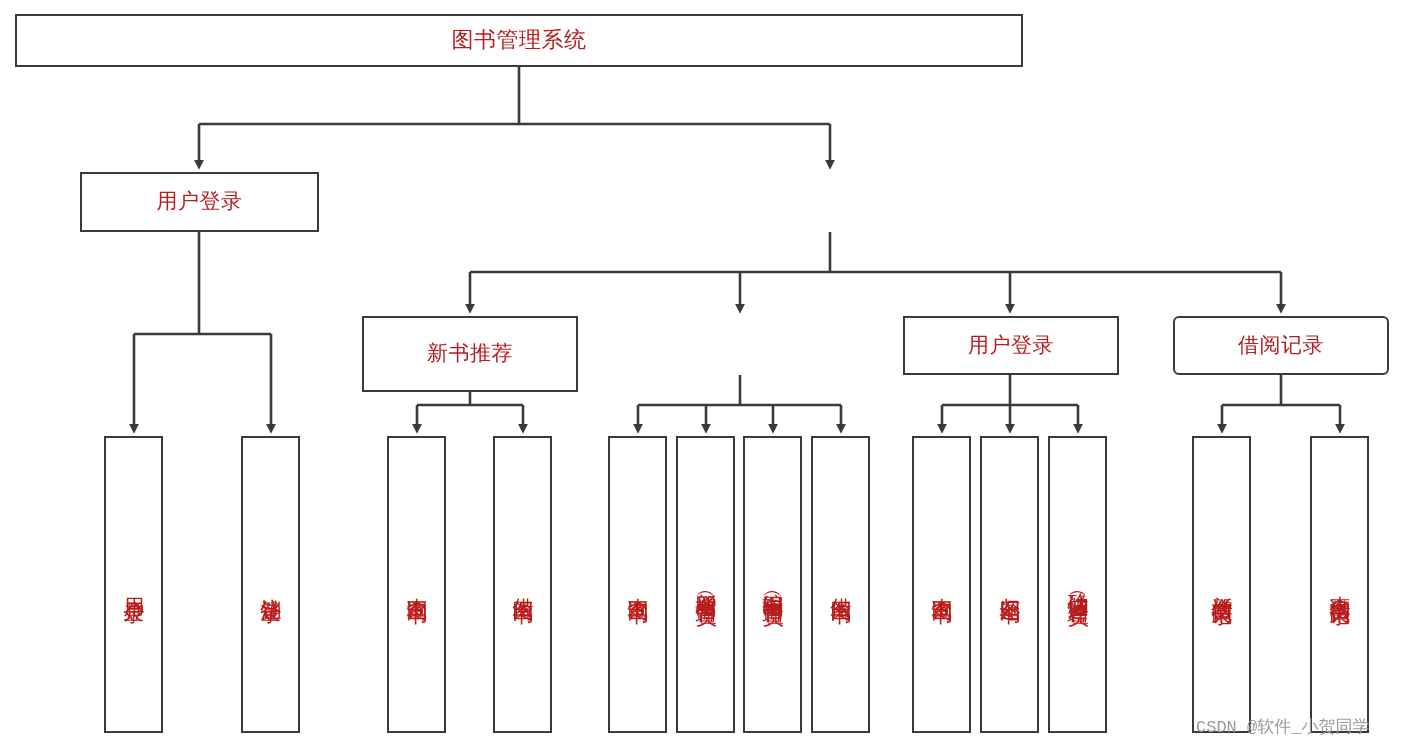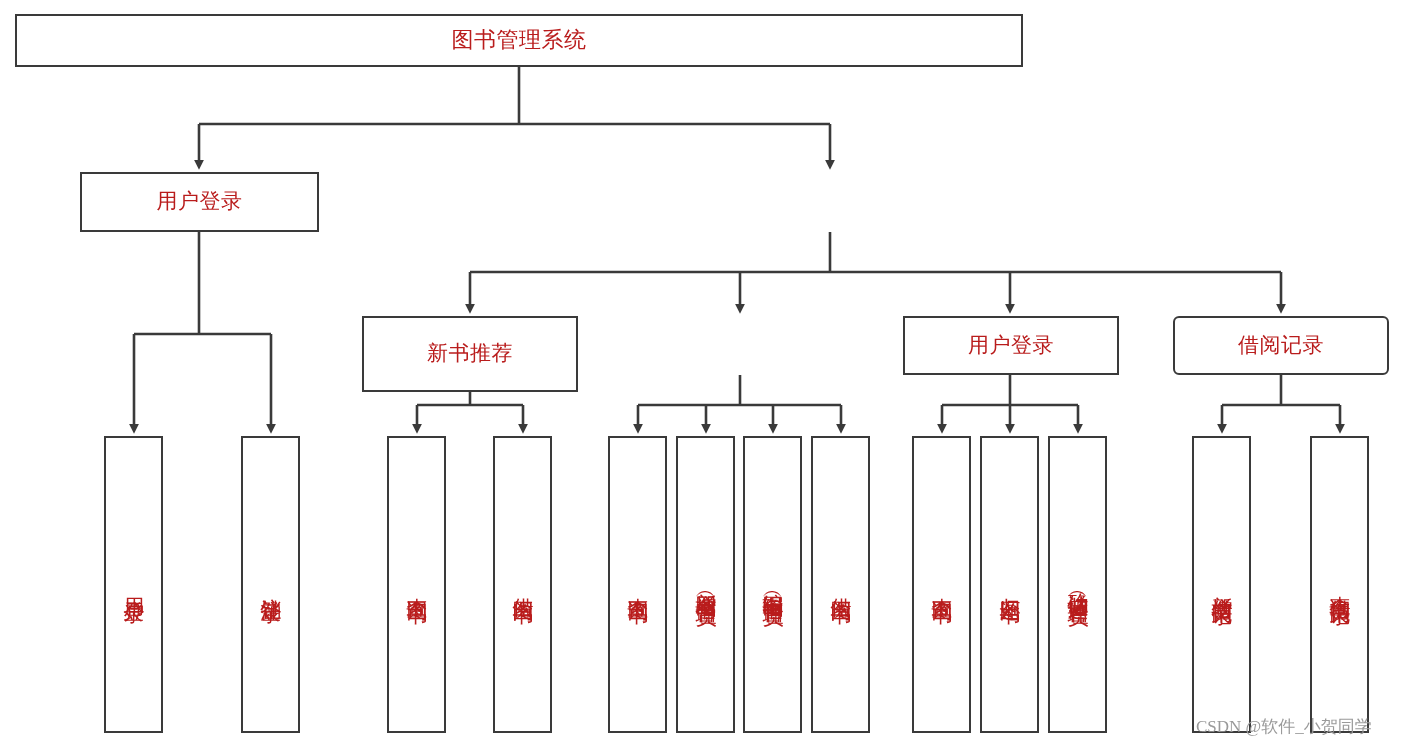--- a/index.html
+++ b/index.html
@@ -66,21 +66,21 @@
     text-align: center;
   }
   .node.v.tall .node-label {
     max-height: 284px;
   }
   .watermark {
     position: absolute;
     font-size: 17px;
     color: #9a9a9a;
     white-space: nowrap;
-    font-family: Liberation Serif, serif;
+    font-family: Liberation Mono, monospace;
   }
 </style>
 </head>
 <body>
 
 <div id="canvas">
 
   <svg id="edges" viewBox="0 0 1405 747">
     <defs>
       <marker id="arrow" markerWidth="11" markerHeight="11" refX="1.2" refY="5" orient="auto" markerUnits="userSpaceOnUse">

